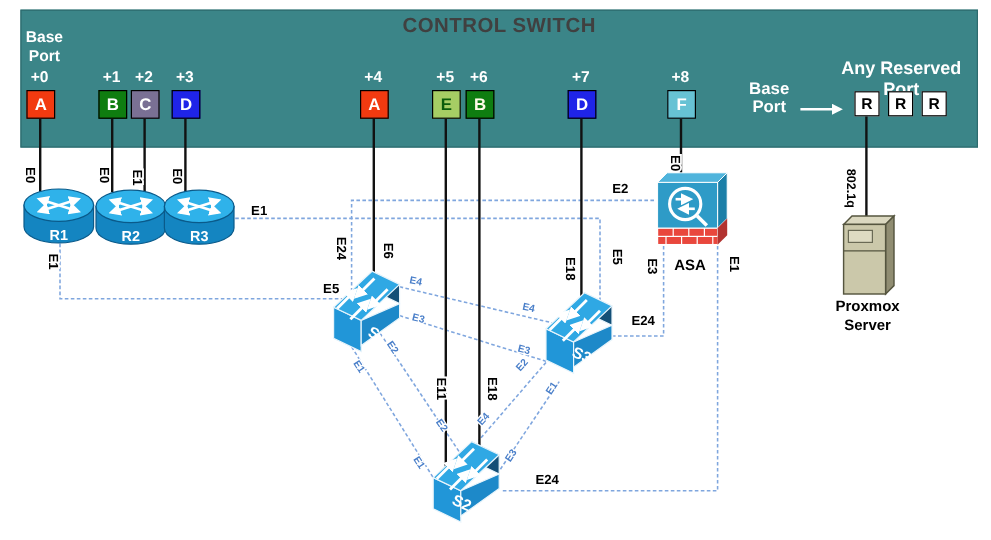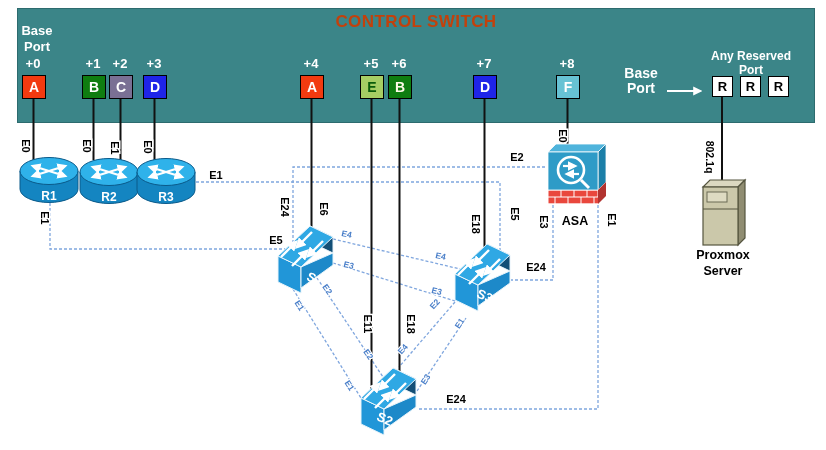--- a/index.html
+++ b/index.html
@@ -1,24 +1,24 @@
 <!DOCTYPE html>
 <html><head>
 <meta charset="utf-8">
 <style>
   html,body{margin:0;padding:0;background:#fff;}
   body{width:826px;height:450px;position:relative;overflow:hidden;
        font-family:"Liberation Sans","DejaVu Sans",sans-serif;}
   .abs{position:absolute;}
   #banner{left:17px;top:8px;width:796px;height:113px;background:#3B8588;border:1px solid #2d6b6e;}
-  #title{left:17px;top:12px;width:798px;text-align:center;color:#c2410c;font-size:17px;font-weight:bold;letter-spacing:.4px;}
+  #title{left:17px;top:12px;width:798px;text-align:center;color:#404040;font-size:17px;font-weight:bold;letter-spacing:.4px;}
   .wlabel{color:#fff;font-weight:bold;text-align:center;}
   #base-port{left:13px;top:23px;width:48px;font-size:13px;line-height:16px;}
   #trunk-port{left:615px;top:66px;width:52px;font-size:14px;line-height:15px;}
-  #any-reserved{left:698px;top:49px;width:106px;font-size:12px;}
+  #any-reserved{left:698px;top:49px;width:106px;font-size:15px;}
   .offset-label{top:56px;width:26px;font-size:13px;color:#fff;font-weight:bold;text-align:center;}
   .port-box{top:75px;width:22px;height:22px;border:1.5px solid #000;font-size:14px;font-weight:bold;
             text-align:center;line-height:22px;color:#fff;}
   .r-box{top:76px;width:19px;height:19px;border:1.5px solid #000;background:#fff;color:#000;
          font-size:13px;font-weight:bold;text-align:center;line-height:19px;}
   #overlay{left:0;top:0;}
   svg text{font-family:"Liberation Sans","DejaVu Sans",sans-serif;}
   .lnk-lbl{font-size:11px;font-weight:bold;fill:#000;paint-order:stroke;stroke:#fff;stroke-width:3px;text-anchor:middle;}
   .lnk-lbl-sm{font-size:8.5px;font-weight:bold;fill:#4a7fc9;paint-order:stroke;stroke:#fff;stroke-width:2.2px;text-anchor:middle;}
   .vlan-lbl{font-size:10.5px;font-weight:600;fill:#000;text-anchor:middle;}

